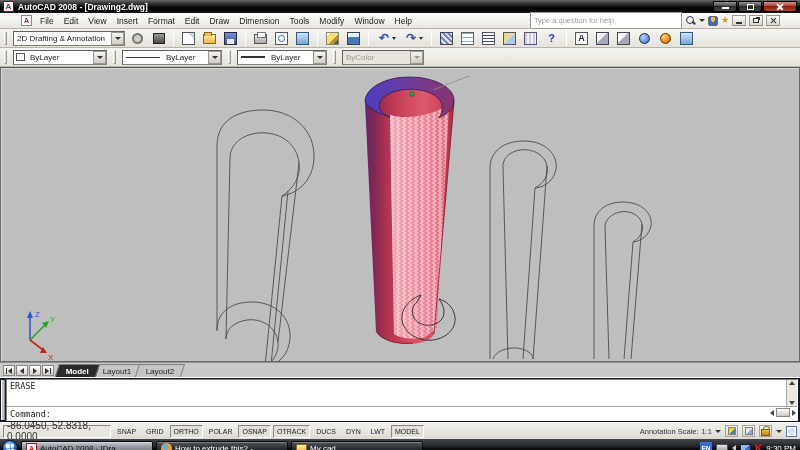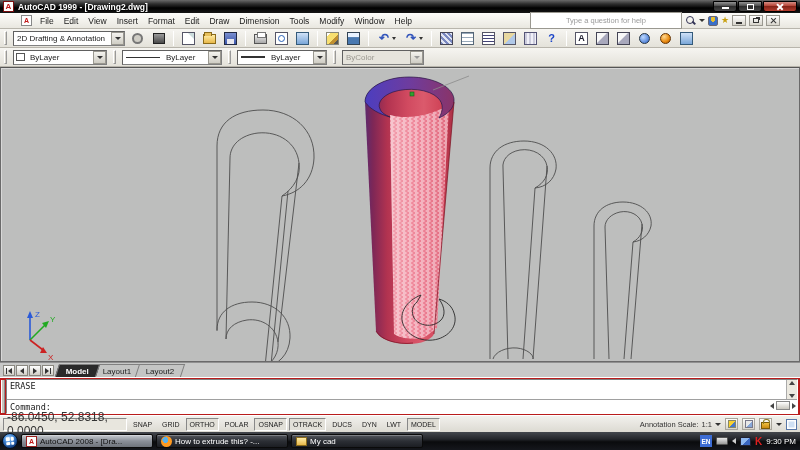--- a/index.html
+++ b/index.html
@@ -20,21 +20,21 @@
   .xwrap { position:relative; width:8px; height:8px; }
   .xwrap i { position:absolute; left:0; top:3px; width:8px; height:1.6px; background:#fff; }
   .xwrap i.a { transform:rotate(45deg); } .xwrap i.b { transform:rotate(-45deg); }
 
   
   .menubar { height:16px; background:linear-gradient(#fdfdfa,#e9e7e0); border-bottom:1px solid #b8b5ac; display:flex; align-items:center; padding:0 20px; flex:none; }
   .mdi-ico { width:11px; height:11px; background:#fff; border:1px solid #888; display:flex; align-items:center; justify-content:center; margin:0 3px 0 1px; }
   .mdi-ico i { font-style:normal; color:#c01818; font-weight:bold; font-size:7px; line-height:1; }
   .mi { padding:1px 5px; font-size:8.5px; color:#1a1a1a; }
   .mb-right { margin-left:auto; display:flex; align-items:center; gap:3px; }
-  .helpsearch { width:152px; height:17px; border:1px solid #9a9890; font-size:7.5px; padding:0 3px; color:#555; font-family:"Liberation Sans",sans-serif; background:#fff;text-align:center; }
+  .helpsearch { width:152px; height:17px; border:1px solid #9a9890; font-size:7.5px; padding:0 3px; color:#555; font-family:"Liberation Sans",sans-serif; background:#fff; }
   .helpsearch::placeholder { color:#9a9a9a; }
   .mag { position:relative; width:11px; height:11px; }
   .mag::before { content:""; position:absolute; left:1px; top:1px; width:6px; height:6px; border:1.5px solid #335; border-radius:50%; }
   .mag::after { content:""; position:absolute; left:7px; top:7px; width:4px; height:1.5px; background:#335; transform:rotate(45deg); }
   .tri-dn { width:0; height:0; border-left:3px solid transparent; border-right:3px solid transparent; border-top:3px solid #333; }
   .comm { width:10px; height:10px; background:radial-gradient(circle at 50% 30%, #e8c030 35%, #3a70c8 36%); border:1px solid #667; border-radius:2px; }
   .star { color:#c8a010; font-size:9px; line-height:1; }
   .mdibtn { width:14px; height:11px; border:1px solid #9a9890; background:linear-gradient(#fff,#d8d5cc); display:flex; align-items:center; justify-content:center; }
   .g-min2 { width:6px; height:2px; background:#333; margin-top:4px; }
   .g-max2 { width:6px; height:5px; border:1px solid #333; box-shadow:2px -2px 0 -1px #333; }
@@ -94,37 +94,37 @@
   .tnb { width:12px; height:11px; background:linear-gradient(#fff,#d0cec6); border:1px solid #8a8880; display:flex; align-items:center; justify-content:center; }
   .arr-l { width:0;height:0;border-top:3px solid transparent;border-bottom:3px solid transparent;border-right:4px solid #333; }
   .arr-r { width:0;height:0;border-top:3px solid transparent;border-bottom:3px solid transparent;border-left:4px solid #333; }
   .bar-l { width:1.5px; height:6px; background:#333; margin-right:1px; }
   .bar-r { width:1.5px; height:6px; background:#333; margin-left:1px; }
   .tab { height:13px; padding:0 8px; display:flex; align-items:center; font-size:8px; color:#222; border:1px solid #808080; border-bottom:none; background:#c4c5c4; transform:skewX(-18deg); margin-right:-4px; }
   .tab > span { transform:skewX(18deg); }
   .tab.active { background:#2a2a2a; color:#fff; font-weight:bold; z-index:2; }
 
   
-  .cmdwin { flex:none; height:38px; background:#b91c1c; display:flex; border-top:1px solid #fff; }
+  .cmdwin { flex:none; height:45px; background:#0f172a; display:flex; border-top:1px solid #fff; }
   .cmdgrip { width:4px; border-left:1px solid #fff; border-right:1px solid #888; background:#c8c5bc; margin:2px 1px; }
   .cmdbody { flex:1; display:flex; flex-direction:column; border:1px solid #808080; border-right-color:#fff; border-bottom-color:#fff; margin:1px 2px 1px 0; background:#fff; }
   .cmd-history { flex:1; position:relative; font-family:"DejaVu Sans Mono", monospace; font-size:8.5px; padding:1px 3px; border-bottom:1px solid #a0a0a0; overflow:hidden; }
   .cmdline { height:10px; line-height:10px; white-space:pre; }
   .vscroll { position:absolute; right:0; top:0; bottom:0; width:11px; background:#ece9e0; border-left:1px solid #aaa; display:flex; flex-direction:column; justify-content:space-between; align-items:center; padding:1px 0; }
   .vs-up { width:0;height:0;border-left:3px solid transparent;border-right:3px solid transparent;border-bottom:4px solid #444; }
   .vs-dn { width:0;height:0;border-left:3px solid transparent;border-right:3px solid transparent;border-top:4px solid #444; }
   .cmd-input { height:13px; display:flex; align-items:center; font-family:"DejaVu Sans Mono", monospace; font-size:8.5px; padding:0 3px; position:relative; }
   .hscroll { position:absolute; right:1px; top:1px; display:flex; align-items:center; gap:2px; }
   .hs-l { width:0;height:0;border-top:3px solid transparent;border-bottom:3px solid transparent;border-right:4px solid #444; }
   .hs-r { width:0;height:0;border-top:3px solid transparent;border-bottom:3px solid transparent;border-left:4px solid #444; }
   .hs-thumb { width:14px; height:9px; background:linear-gradient(#fff,#cac7be); border:1px solid #888; }
 
   
   .statusbar { height:17px; background:linear-gradient(#f2f1ed,#dcdad2); display:flex; align-items:center; padding:0 3px; gap:2px; flex:none; border-top:1px solid #fff; }
-  .coords { width:124px; height:13px; border:1px solid #888; border-bottom-color:#fff; border-right-color:#fff; font-size:12px; display:flex; align-items:center; padding:0 3px; color:#333; background:#e8e6de; }
+  .coords { width:108px; height:13px; border:1px solid #888; border-bottom-color:#fff; border-right-color:#fff; font-size:10px; display:flex; align-items:center; padding:0 3px; color:#333; background:#e8e6de; }
   .tg { font-size:7px; padding:1px 3px; height:13px; display:flex; align-items:center; color:#222; border:1px solid transparent; }
   .tg.on { border-color:#888 #fff #fff #888; background:#e2e0d8; }
   .sb-right { margin-left:auto; display:flex; align-items:center; gap:4px; }
   .annoscale { font-size:7.5px; color:#333; display:flex; align-items:center; gap:3px; }
   .sb-ico { width:13px; height:12px; border:1px solid #a8a59c; background:linear-gradient(#fdfdfa,#d8d5cc); display:flex; align-items:center; justify-content:center; }
   .i-anno1 { width:8px; height:8px; background:linear-gradient(135deg,#f8d030 55%, #4878c8 56%); border:1px solid #886; }
   .i-anno2 { width:8px; height:8px; background:linear-gradient(135deg,#e8e8e8 55%, #88a8d8 56%); border:1px solid #778; }
   .i-lock { position:relative; width:9px; height:7px; background:linear-gradient(#f0c040,#c88a10); border:1px solid #7a5a08; margin-top:3px; }
   .i-lock::before { content:""; position:absolute; left:1px; top:-4px; width:5px; height:4px; border:1.5px solid #8a7a20; border-bottom:none; border-radius:3px 3px 0 0; }
   .i-clean { width:11px; height:11px; background:#cfe0f4; border:1px solid #5878a8; box-shadow:inset 0 0 0 1.5px #fff; }
@@ -149,21 +149,21 @@
 </style>
 </head>
 <body>
 
 <div class="screen">
 
   <div class="titlebar">
     <span class="app-ico">
         <i>A</i>
       </span>
-    <span class="title">AutoCAD 1999 - [Drawing2.dwg]</span>
+    <span class="title">AutoCAD 2008 - [Drawing2.dwg]</span>
     <span class="winbtns">
       <span class="wbtn">
           <i class="g-min"></i>
         </span>
       <span class="wbtn">
           <i class="g-max"></i>
         </span>
       <span class="wbtn close">
           <span class="xwrap">
             <i class="a"></i>

